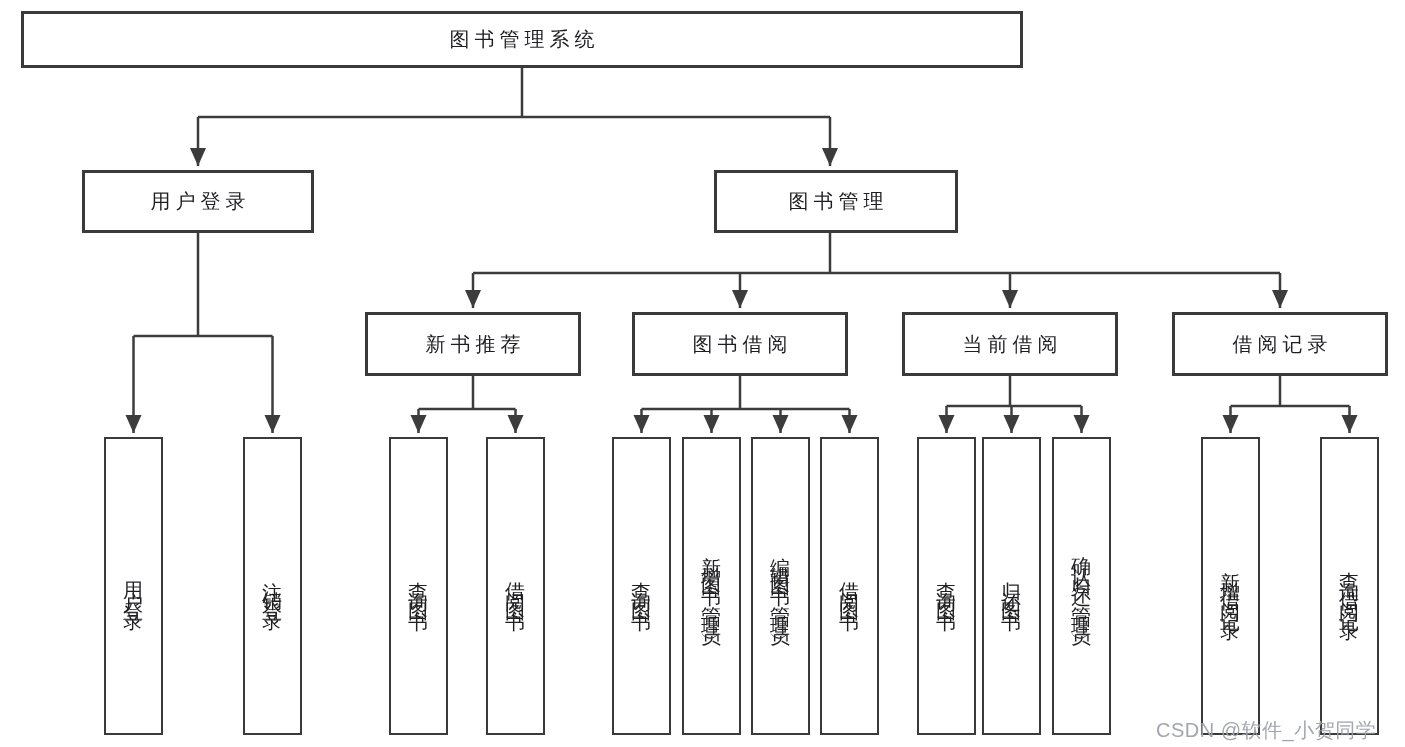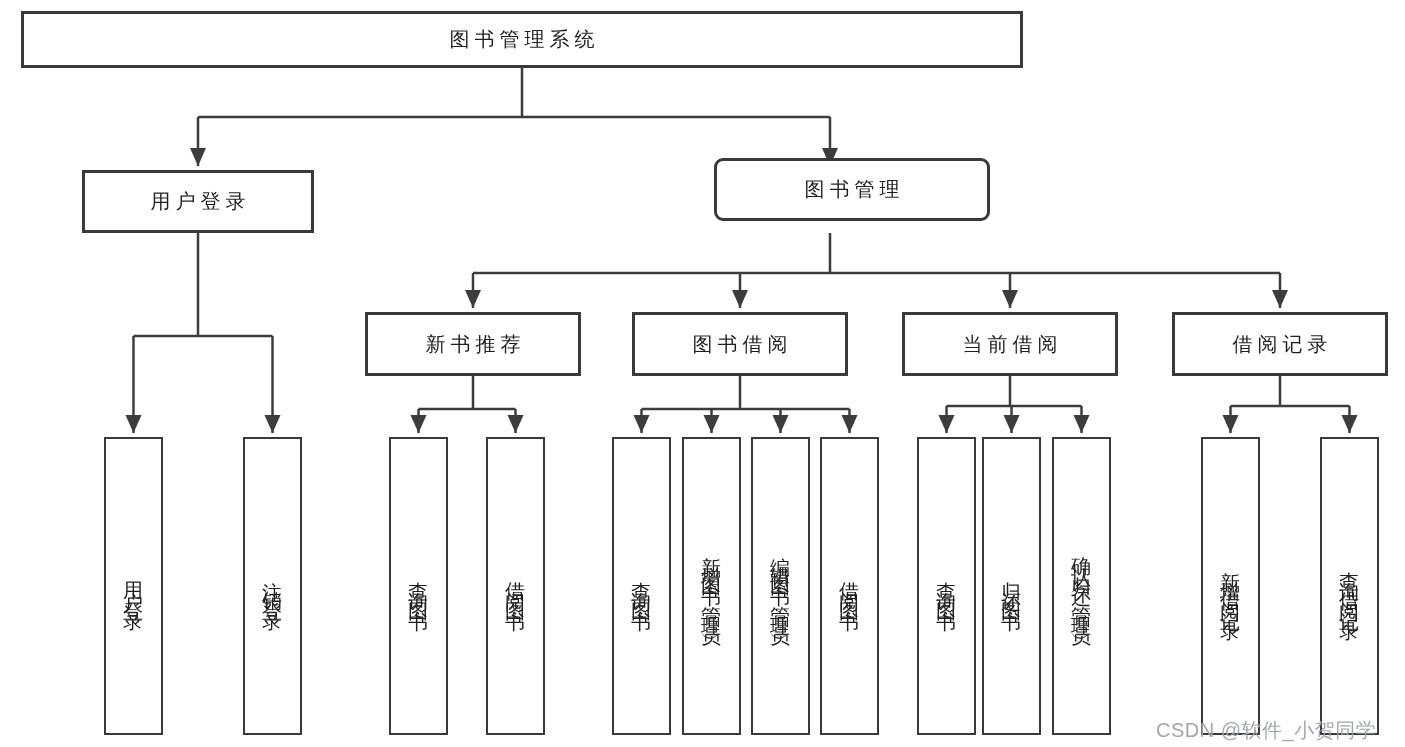--- a/index.html
+++ b/index.html
@@ -103,21 +103,21 @@
     </g>
   </svg>
 
   <div class="node" style="left:21px; top:11px; width:1002px; height:57px;text-align:right;">
     <span>图书管理系统</span>
   </div>
 
   <div class="node" style="left:82px; top:170px; width:232px; height:63px;">
     <span>用户登录</span>
   </div>
-  <div class="node" style="left:714px; top:158px; width:276px; height:63px;border-radius:9px;">
+  <div class="node" style="left:714px; top:170px; width:244px; height:63px;">
     <span>图书管理</span>
   </div>
 
   <div class="node" style="left:365px; top:312px; width:216px; height:64px;font-family:Liberation Serif, serif;">
     <span>新书推荐</span>
   </div>
   <div class="node" style="left:632px; top:312px; width:216px; height:64px;align-items:center;">
     <span>图书借阅</span>
   </div>
   <div class="node" style="left:1172px; top:312px; width:216px; height:64px;">

